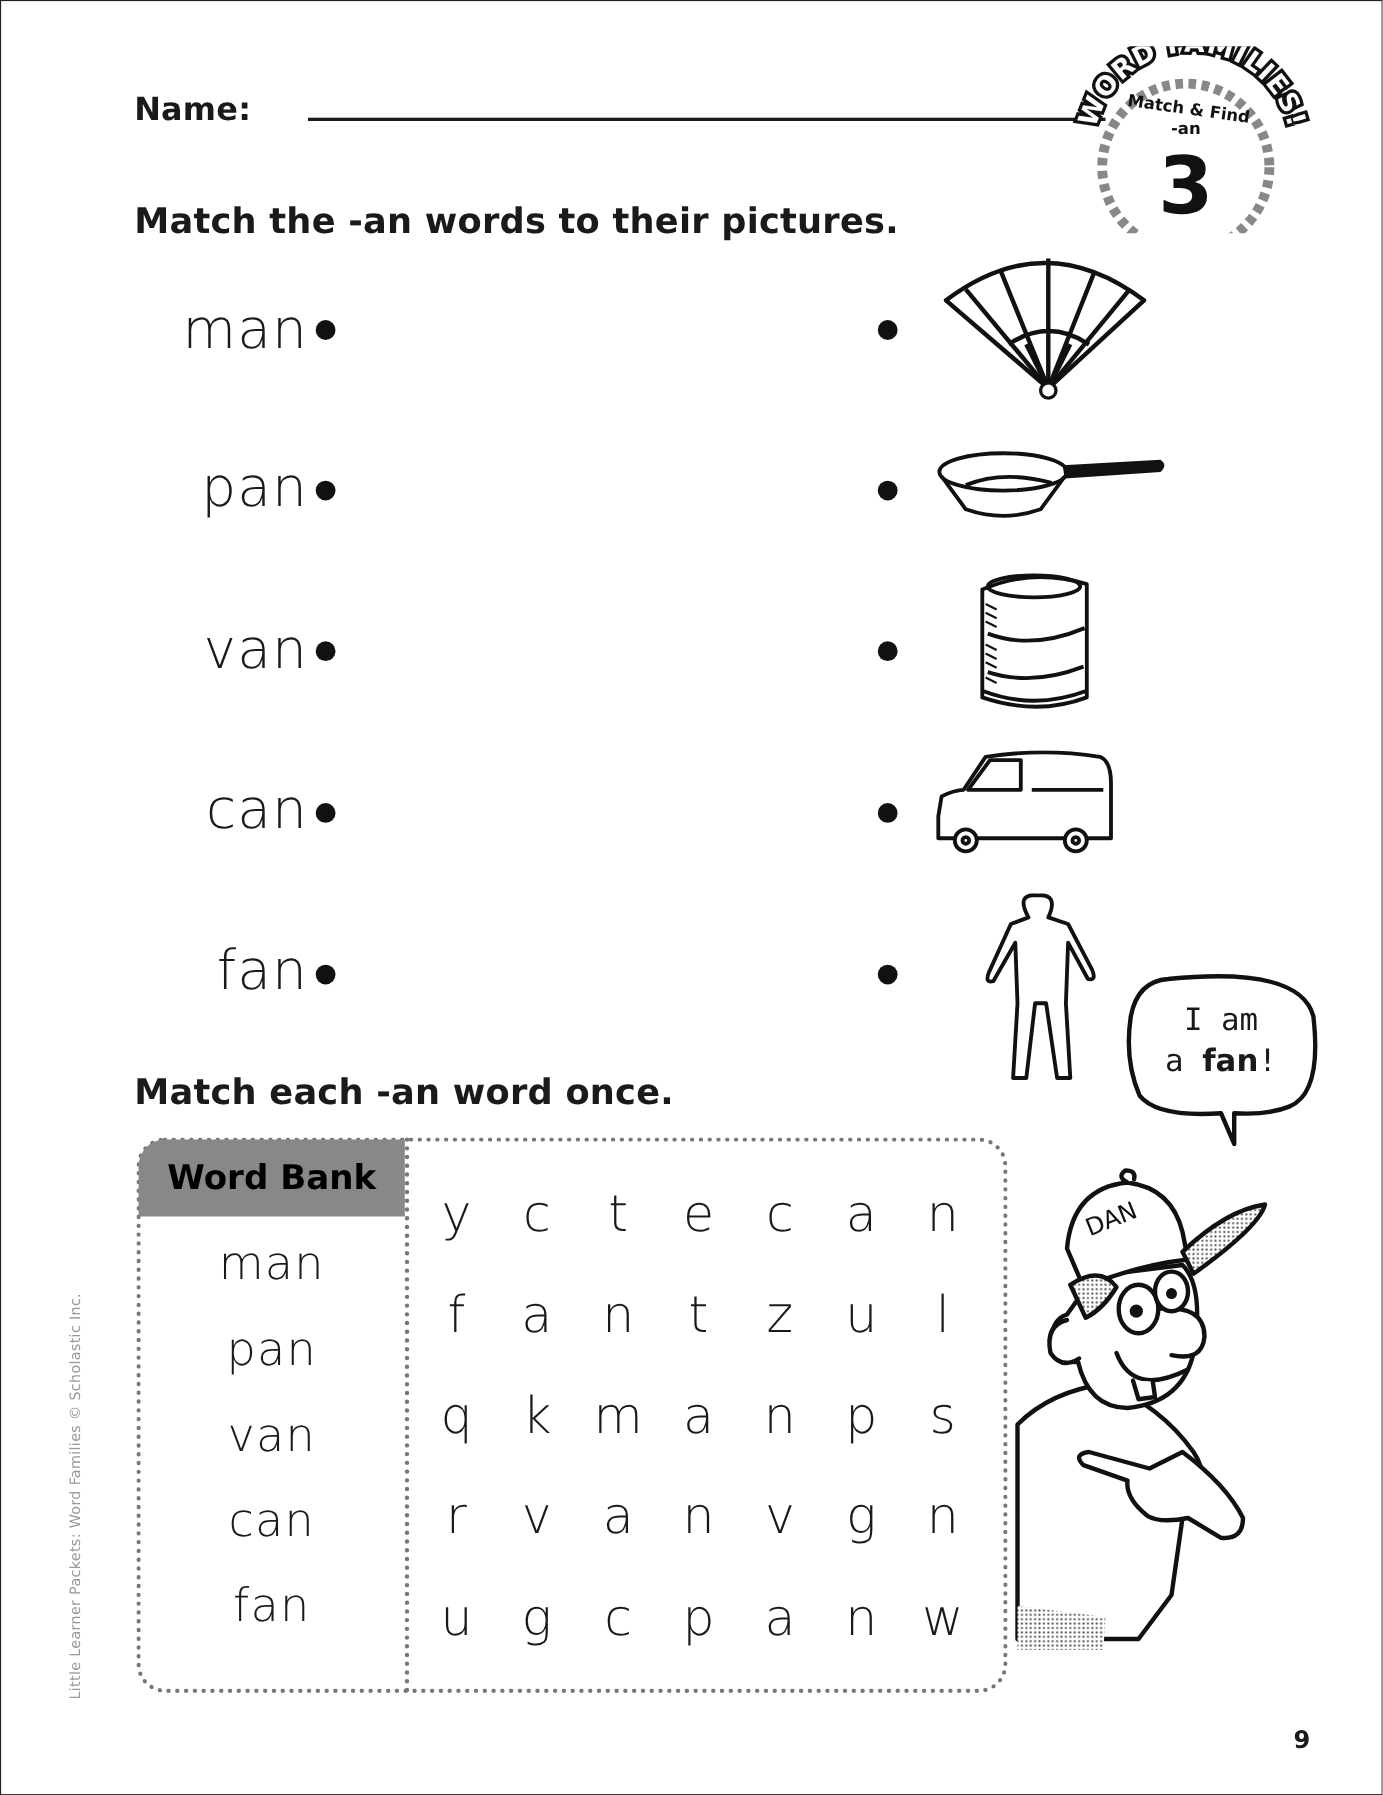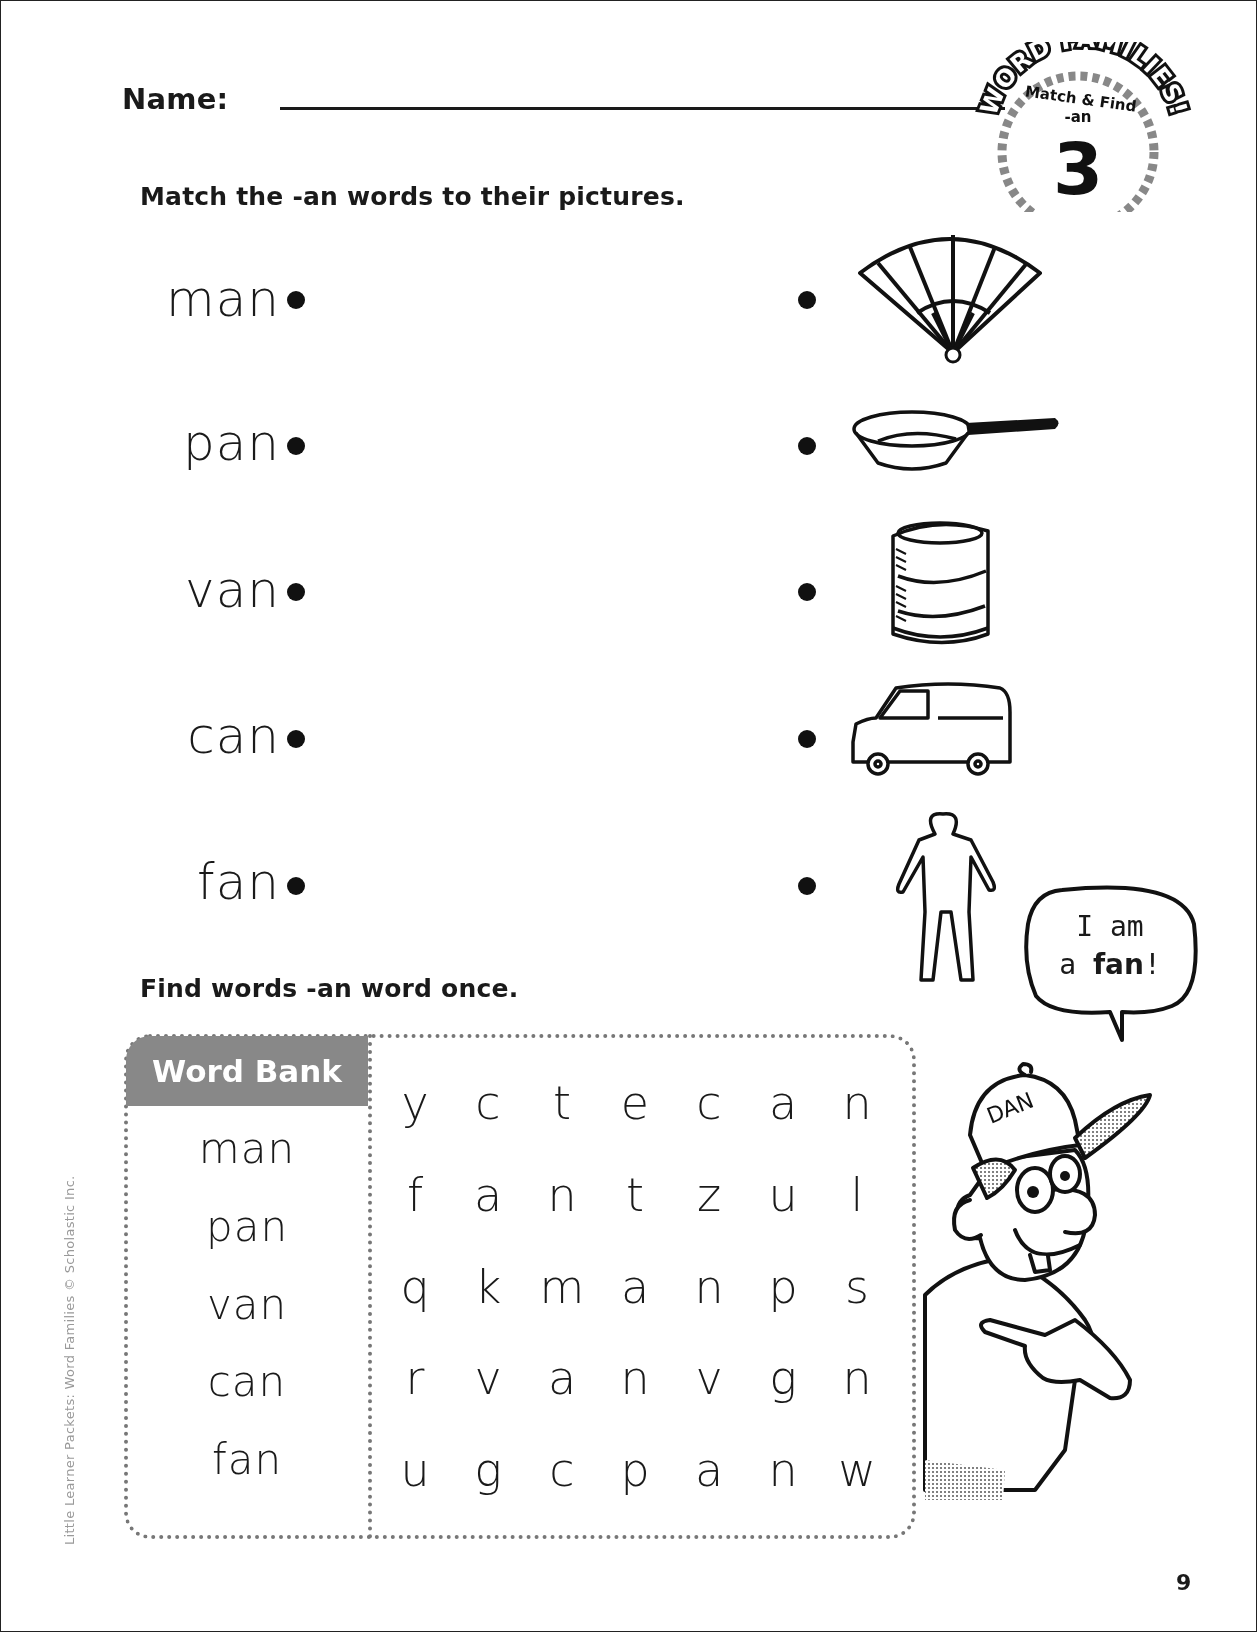--- a/index.html
+++ b/index.html
@@ -1,29 +1,29 @@
 <!DOCTYPE html>
 <html><head>
 <meta charset="utf-8">
 <style>
   html, body { margin:0; padding:0; background:#fff; }
   body { width:1257px; height:1632px; position:relative; overflow:hidden; font-family:"DejaVu Sans", sans-serif; color:#1a1a1a; }
   .page-border { position:absolute; left:0; top:0; width:1255px; height:1630px; border:1px solid #222; box-sizing:content-box; }
   .name-row { position:absolute; left:122px; top:82px; display:flex; align-items:flex-end;gap:42px; }
   .name-label { font-size:29px; font-weight:bold; letter-spacing:0.2px; }
   .name-line { width:725px; height:0; border-bottom:3px solid #1a1a1a; margin-left:10px; margin-bottom:6px; }
-  .instr { position:absolute; left:140px; font-size:25px; font-weight:bold; letter-spacing:0.2px; }
+  .instr { position:absolute; left:122px; font-size:32px; font-weight:bold; letter-spacing:0.2px; }
   .instr b { font-weight:900; }
   .badge { position:absolute; left:972px; top:42px; width:220px; height:170px; }
   .match-word { position:absolute; right:977px; font-family:"DejaVu Sans", sans-serif; font-weight:200; font-size:50px; letter-spacing:1px; line-height:1; }
   .dot { position:absolute; width:18px; height:18px; border-radius:50%; background:#111; }
   .pic { position:absolute; }
   .wb-box { position:absolute; left:124px; top:1034px; width:792px; height:505px; border:4px dotted #777; border-radius:26px; box-sizing:border-box; }
   .wb-divider { position:absolute; left:368px; top:1034px; width:0; height:505px; border-left:4px dotted #777; }
-  .wb-header { position:absolute; left:126px; top:1036px; width:242px; height:70px; background:#888; border-top-left-radius:24px; color:#ffffff; font-weight:bold; font-size:31px; display:flex; align-items:center; justify-content:center; }
+  .wb-header { position:absolute; left:126px; top:1036px; width:242px; height:70px; background:#888; border-top-left-radius:24px; color:#000000; font-weight:bold; font-size:31px; display:flex; align-items:center; justify-content:center; }
   .wb-word { position:absolute; width:242px; left:126px; text-align:center; font-weight:200; font-size:42px; letter-spacing:1px; }
   .grid-letter { position:absolute; width:60px; text-align:center; font-weight:200; font-size:46px; line-height:1; }
   .side-credit { position:absolute; left:62px; top:1545px; transform-origin:left top; transform:rotate(-90deg); font-size:13px; color:#999; white-space:nowrap; letter-spacing:0.3px; }
   .page-num { position:absolute; left:1176px; top:1570px; font-size:22px; font-weight:bold; }
   .bubble-text { position:absolute; font-family:"DejaVu Sans Mono", monospace; font-size:28px; text-align:center; line-height:1.35; }
   .bubble-text b { font-family:"DejaVu Sans", sans-serif; font-weight:bold; }
 </style>
 </head>
 <body>
 
@@ -124,21 +124,21 @@
   </g>
 </svg>
 
 <svg class="pic" style="left:893px; top:812px;" width="105" height="175" viewBox="0 0 105 175">
   <g fill="#fff" stroke="#111" stroke-width="3.5" stroke-linejoin="round">
     <path d="M 42 22 Q 30 0 50 2 Q 70 0 60 22 L 78 28 L 100 70 Q 104 80 96 78 L 78 45 L 76 100 L 80 168 L 68 168 L 58 100 L 48 100 L 40 168 L 28 168 L 32 100 L 30 45 L 10 80 Q 2 82 6 72 L 26 28 Z"></path>
   </g>
 </svg>
 
 <div class="instr" style="top:974px;">
-  <span>Find words </span><b>-an</b><span> word once.</span>
+  <span>Match each </span><b>-an</b><span> word once.</span>
 </div>
 
 <div class="wb-box"></div>
 <div class="wb-divider"></div>
 <div class="wb-header">Word Bank</div>
 
 <div class="wb-word" style="top:1124px;">man</div>
 <div class="wb-word" style="top:1202px;">pan</div>
 <div class="wb-word" style="top:1280px;">van</div>
 <div class="wb-word" style="top:1357px;">can</div>

